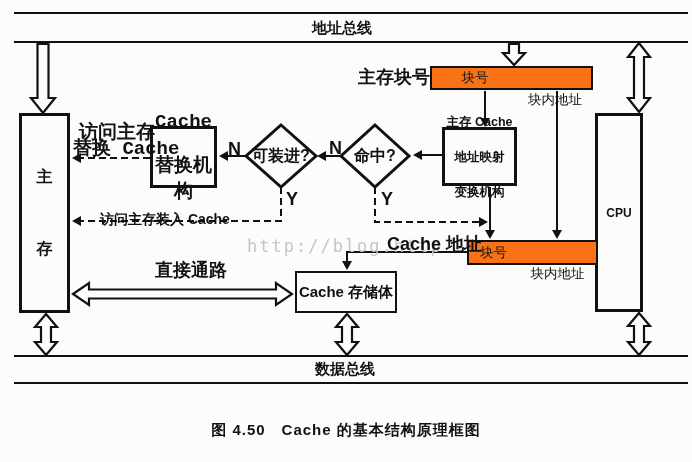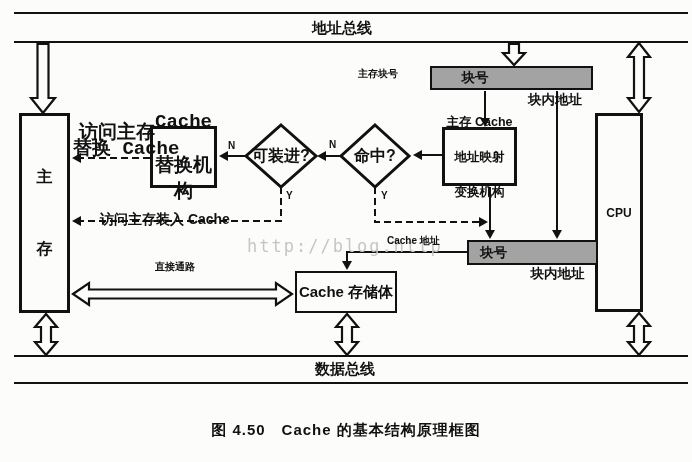--- a/index.html
+++ b/index.html
@@ -11,29 +11,29 @@
   #wires{position:absolute;left:0;top:0;z-index:1;}
   .box{
     position:absolute;background:#fcfcfb;border:3px solid #111;
     box-sizing:border-box;z-index:2;display:flex;flex-direction:column;
     align-items:center;justify-content:center;text-align:center;
     font-weight:bold;
     gap:19px;
   }
   .reg{
     position:absolute;border:2.5px solid #111;box-sizing:border-box;
-    background:#a3a3a3;display:flex;z-index:2;font-weight:bold;
+    background:#f97316;display:flex;z-index:2;font-weight:normal;
   }
   .reg .cell{
     display:flex;align-items:center;justify-content:center;
     font-size:13.5px;box-sizing:border-box;
   }
   .reg .cell+.cell{border-left:2.5px solid #111;margin-top:32px;}
   .lbl{
-    position:absolute;z-index:3;font-weight:bold;font-size:10px;
+    position:absolute;z-index:3;font-weight:bold;font-size:18px;
     white-space:nowrap;line-height:1.1;
   }
   .small{font-size:19px;font-family:Liberation Mono, monospace;}
   .dtext{position:absolute;z-index:3;font-weight:bold;font-size:16px;
     white-space:nowrap;transform:translate(-50%,-50%);}
   #watermark{
     position:absolute;z-index:1;color:#c6c6c6;
     font-family:"DejaVu Sans Mono","Liberation Mono",monospace;
     font-size:17px;letter-spacing:2px;font-weight:normal;
   }

